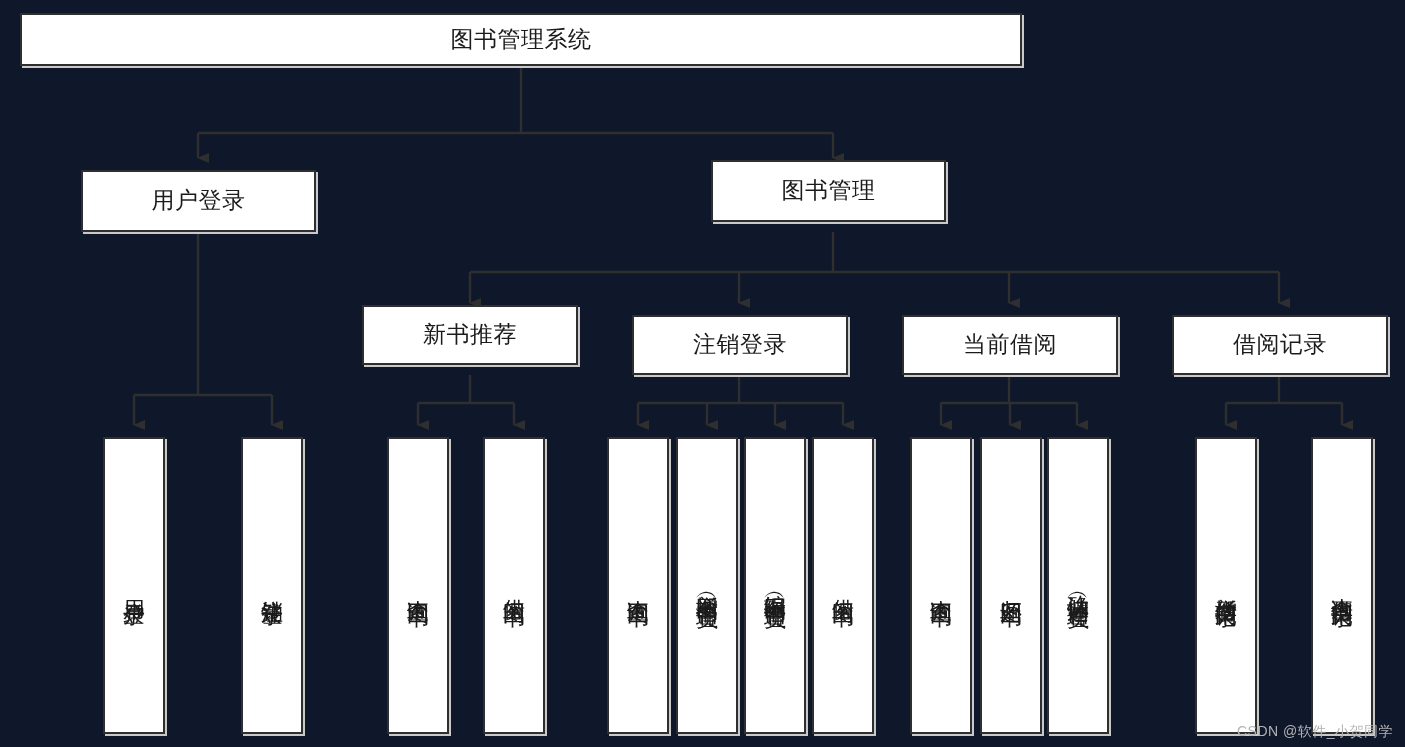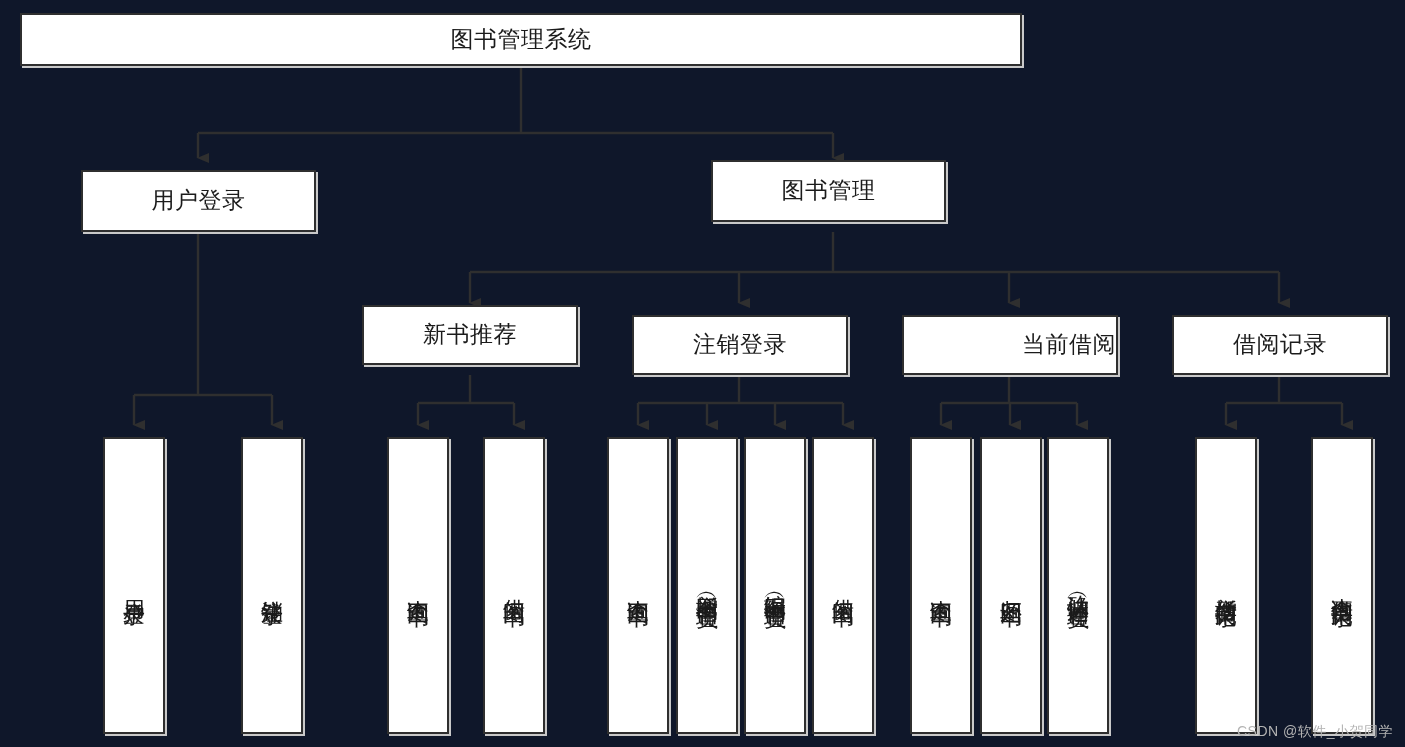--- a/index.html
+++ b/index.html
@@ -135,21 +135,21 @@
   <div class="node h" style="left:711px; top:160px; width:235px; height:62px;">
     <span>图书管理</span>
   </div>
 
   <div class="node h" style="left:362px; top:305px; width:216px; height:60px;">
     <span>新书推荐</span>
   </div>
   <div class="node h" style="left:632px; top:315px; width:216px; height:60px;">
     <span>注销登录</span>
   </div>
-  <div class="node h" style="left:902px; top:315px; width:216px; height:60px;justify-content:flex-end;">
+  <div class="node h" style="left:902px; top:315px; width:216px; height:60px;">
     <span>当前借阅</span>
   </div>
   <div class="node h" style="left:1172px; top:315px; width:216px; height:60px;">
     <span>借阅记录</span>
   </div>
 
   <div class="node v" style="left:103px; top:437px; width:62px; height:297px;">
     <span class="vtxt">用户登录</span>
   </div>
   <div class="node v" style="left:241px; top:437px; width:62px; height:297px;">

